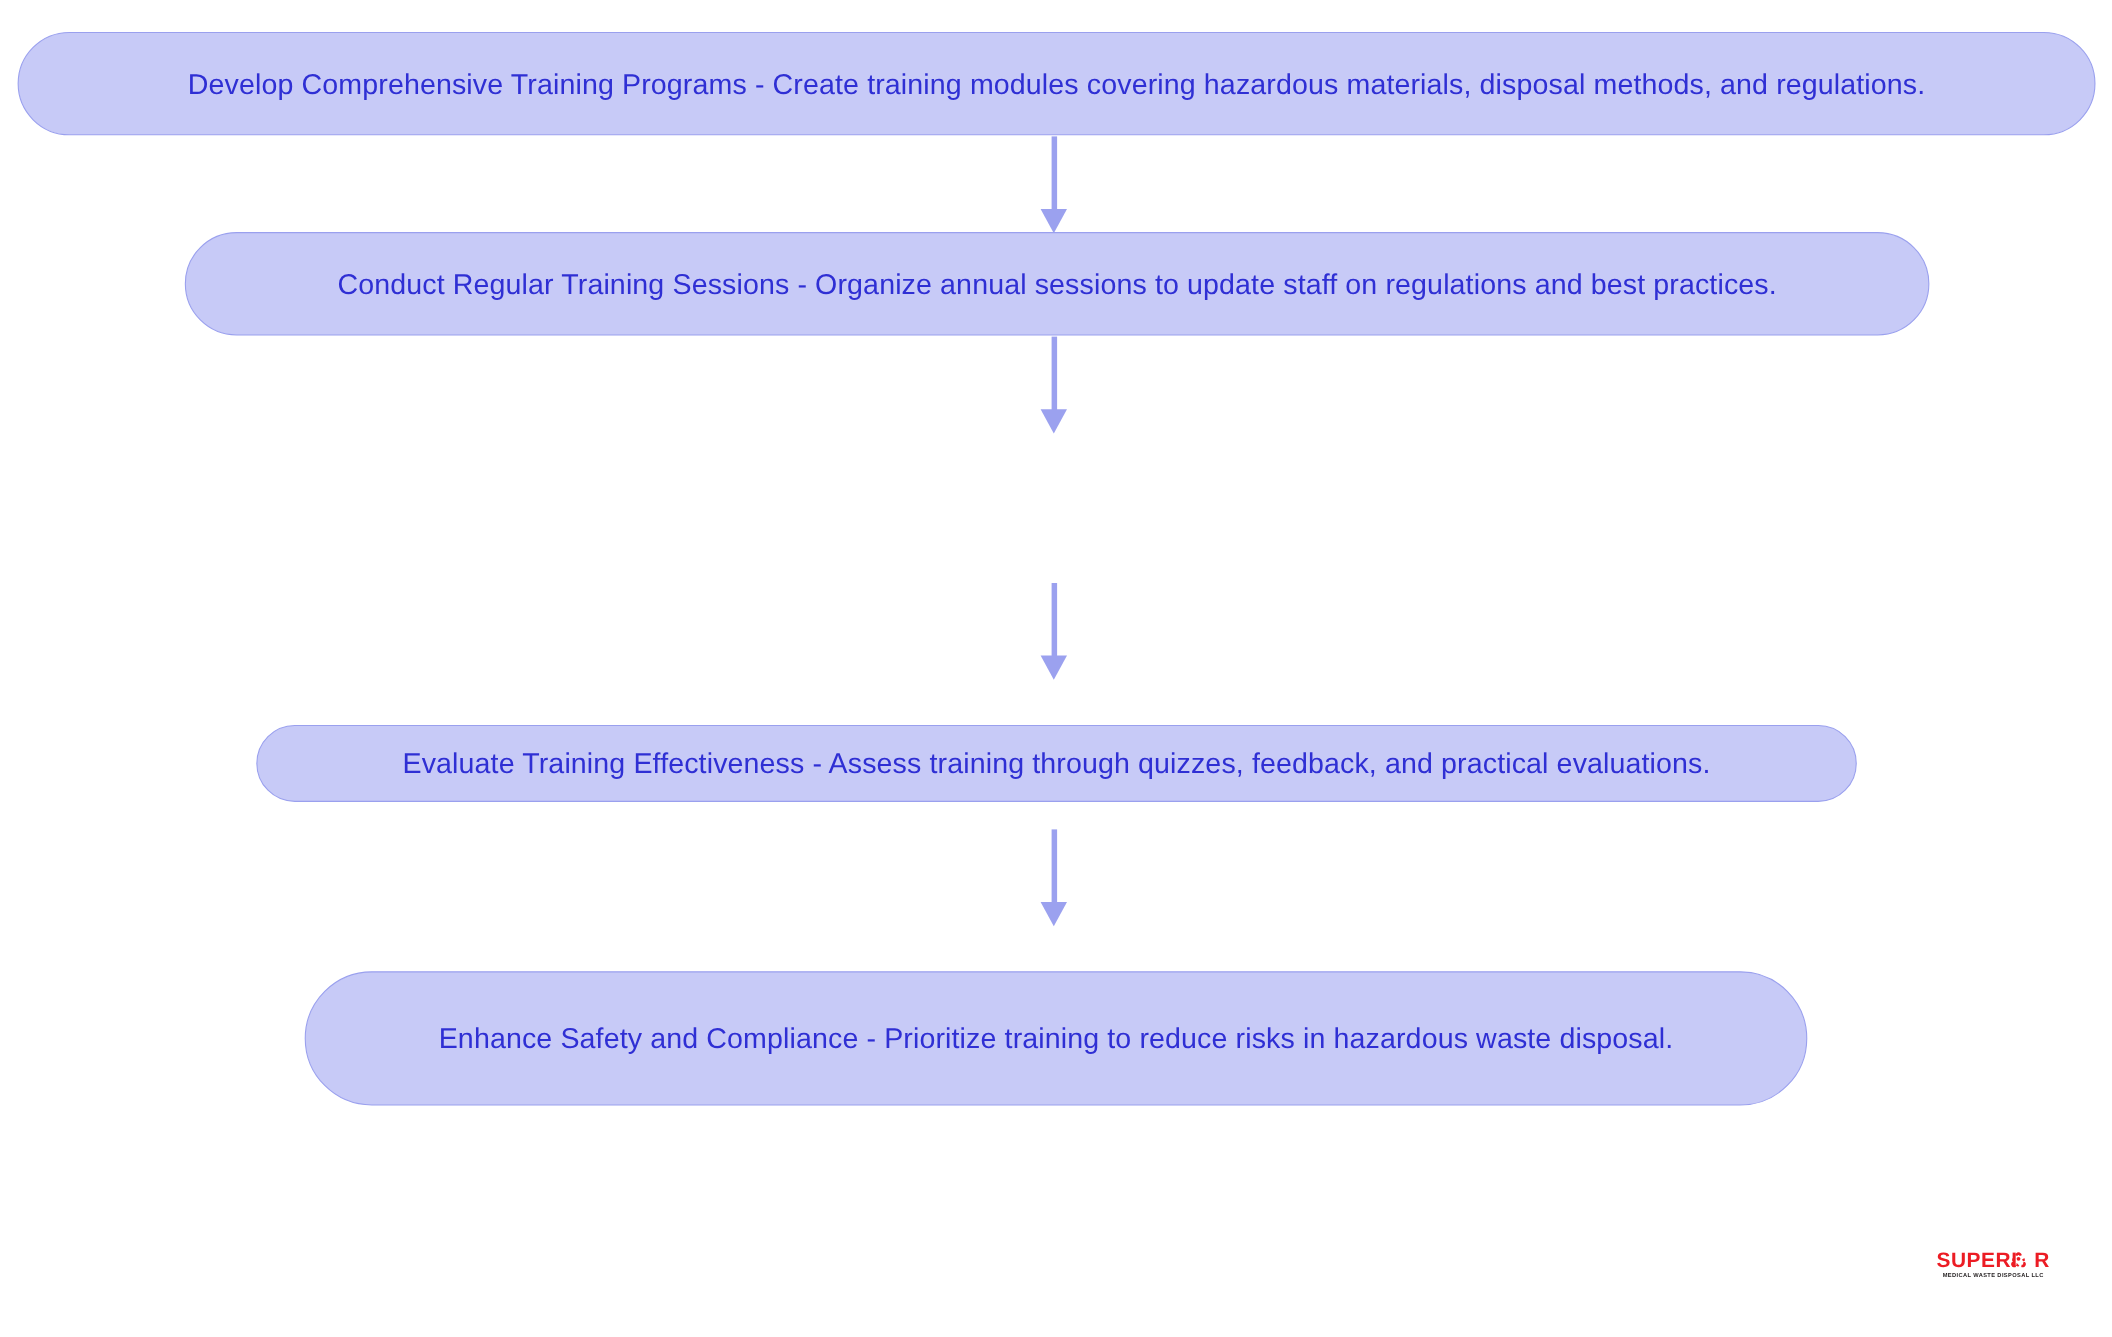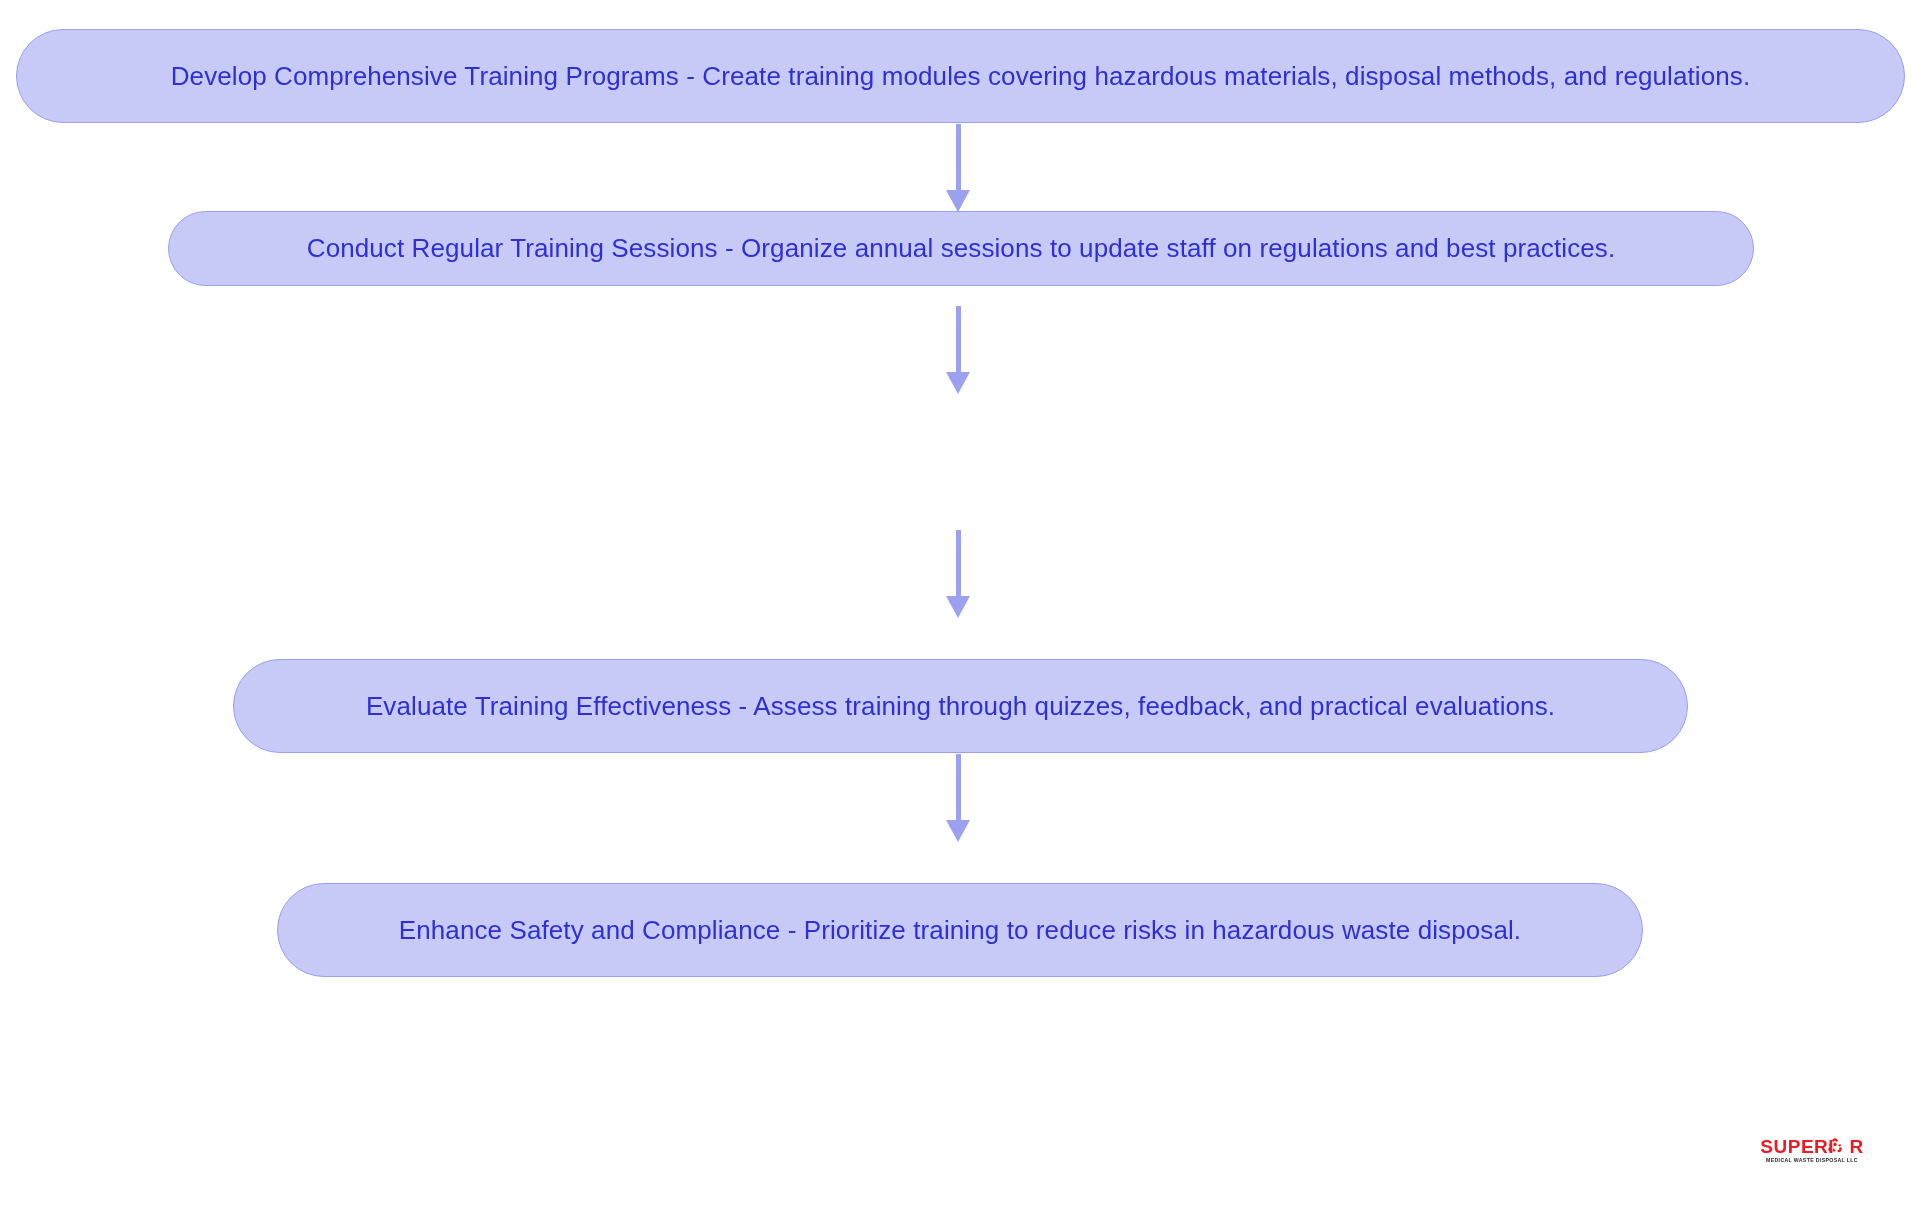--- a/index.html
+++ b/index.html
@@ -113,45 +113,45 @@
 
   <div class="node" id="node-1" style="left:16px; top:29px; width:1889px; height:94px;">
     <span>Develop Comprehensive Training Programs - Create training modules covering hazardous materials, disposal methods, and regulations.</span>
   </div>
 
   <div class="connector" id="edge-1" style="left:958px; top:124px; height:88px;">
     <div class="stem"></div>
     <div class="head"></div>
   </div>
 
-  <div class="node" id="node-2" style="left:168px; top:211px; width:1586px; height:75px;">
+  <div class="node" id="node-2" style="left:168px; top:211px; width:1586px; height:94px;">
     <span>Conduct Regular Training Sessions - Organize annual sessions to update staff on regulations and best practices.</span>
   </div>
 
   <div class="connector" id="edge-2" style="left:958px; top:306px; height:88px;">
     <div class="stem"></div>
     <div class="head"></div>
   </div>
 
 
   <div class="connector" id="edge-3" style="left:958px; top:530px; height:88px;">
     <div class="stem"></div>
     <div class="head"></div>
   </div>
 
-  <div class="node" id="node-4" style="left:233px; top:659px; width:1455px; height:94px;">
+  <div class="node" id="node-4" style="left:233px; top:659px; width:1455px; height:70px;">
     <span>Evaluate Training Effectiveness - Assess training through quizzes, feedback, and practical evaluations.</span>
   </div>
 
   <div class="connector" id="edge-4" style="left:958px; top:754px; height:88px;">
     <div class="stem"></div>
     <div class="head"></div>
   </div>
 
-  <div class="node" id="node-5" style="left:277px; top:883px; width:1366px; height:94px;">
+  <div class="node" id="node-5" style="left:277px; top:883px; width:1366px; height:122px;">
     <span>Enhance Safety and Compliance - Prioritize training to reduce risks in hazardous waste disposal.</span>
   </div>
 
 </div>
 
 <div id="watermark">
   <div class="brand">
     <span>SUPERI</span><span class="hidden-o">O</span><span>R</span>
     <svg class="biohazard" viewBox="0 0 64 64">
       <g fill="#ec1c24">

